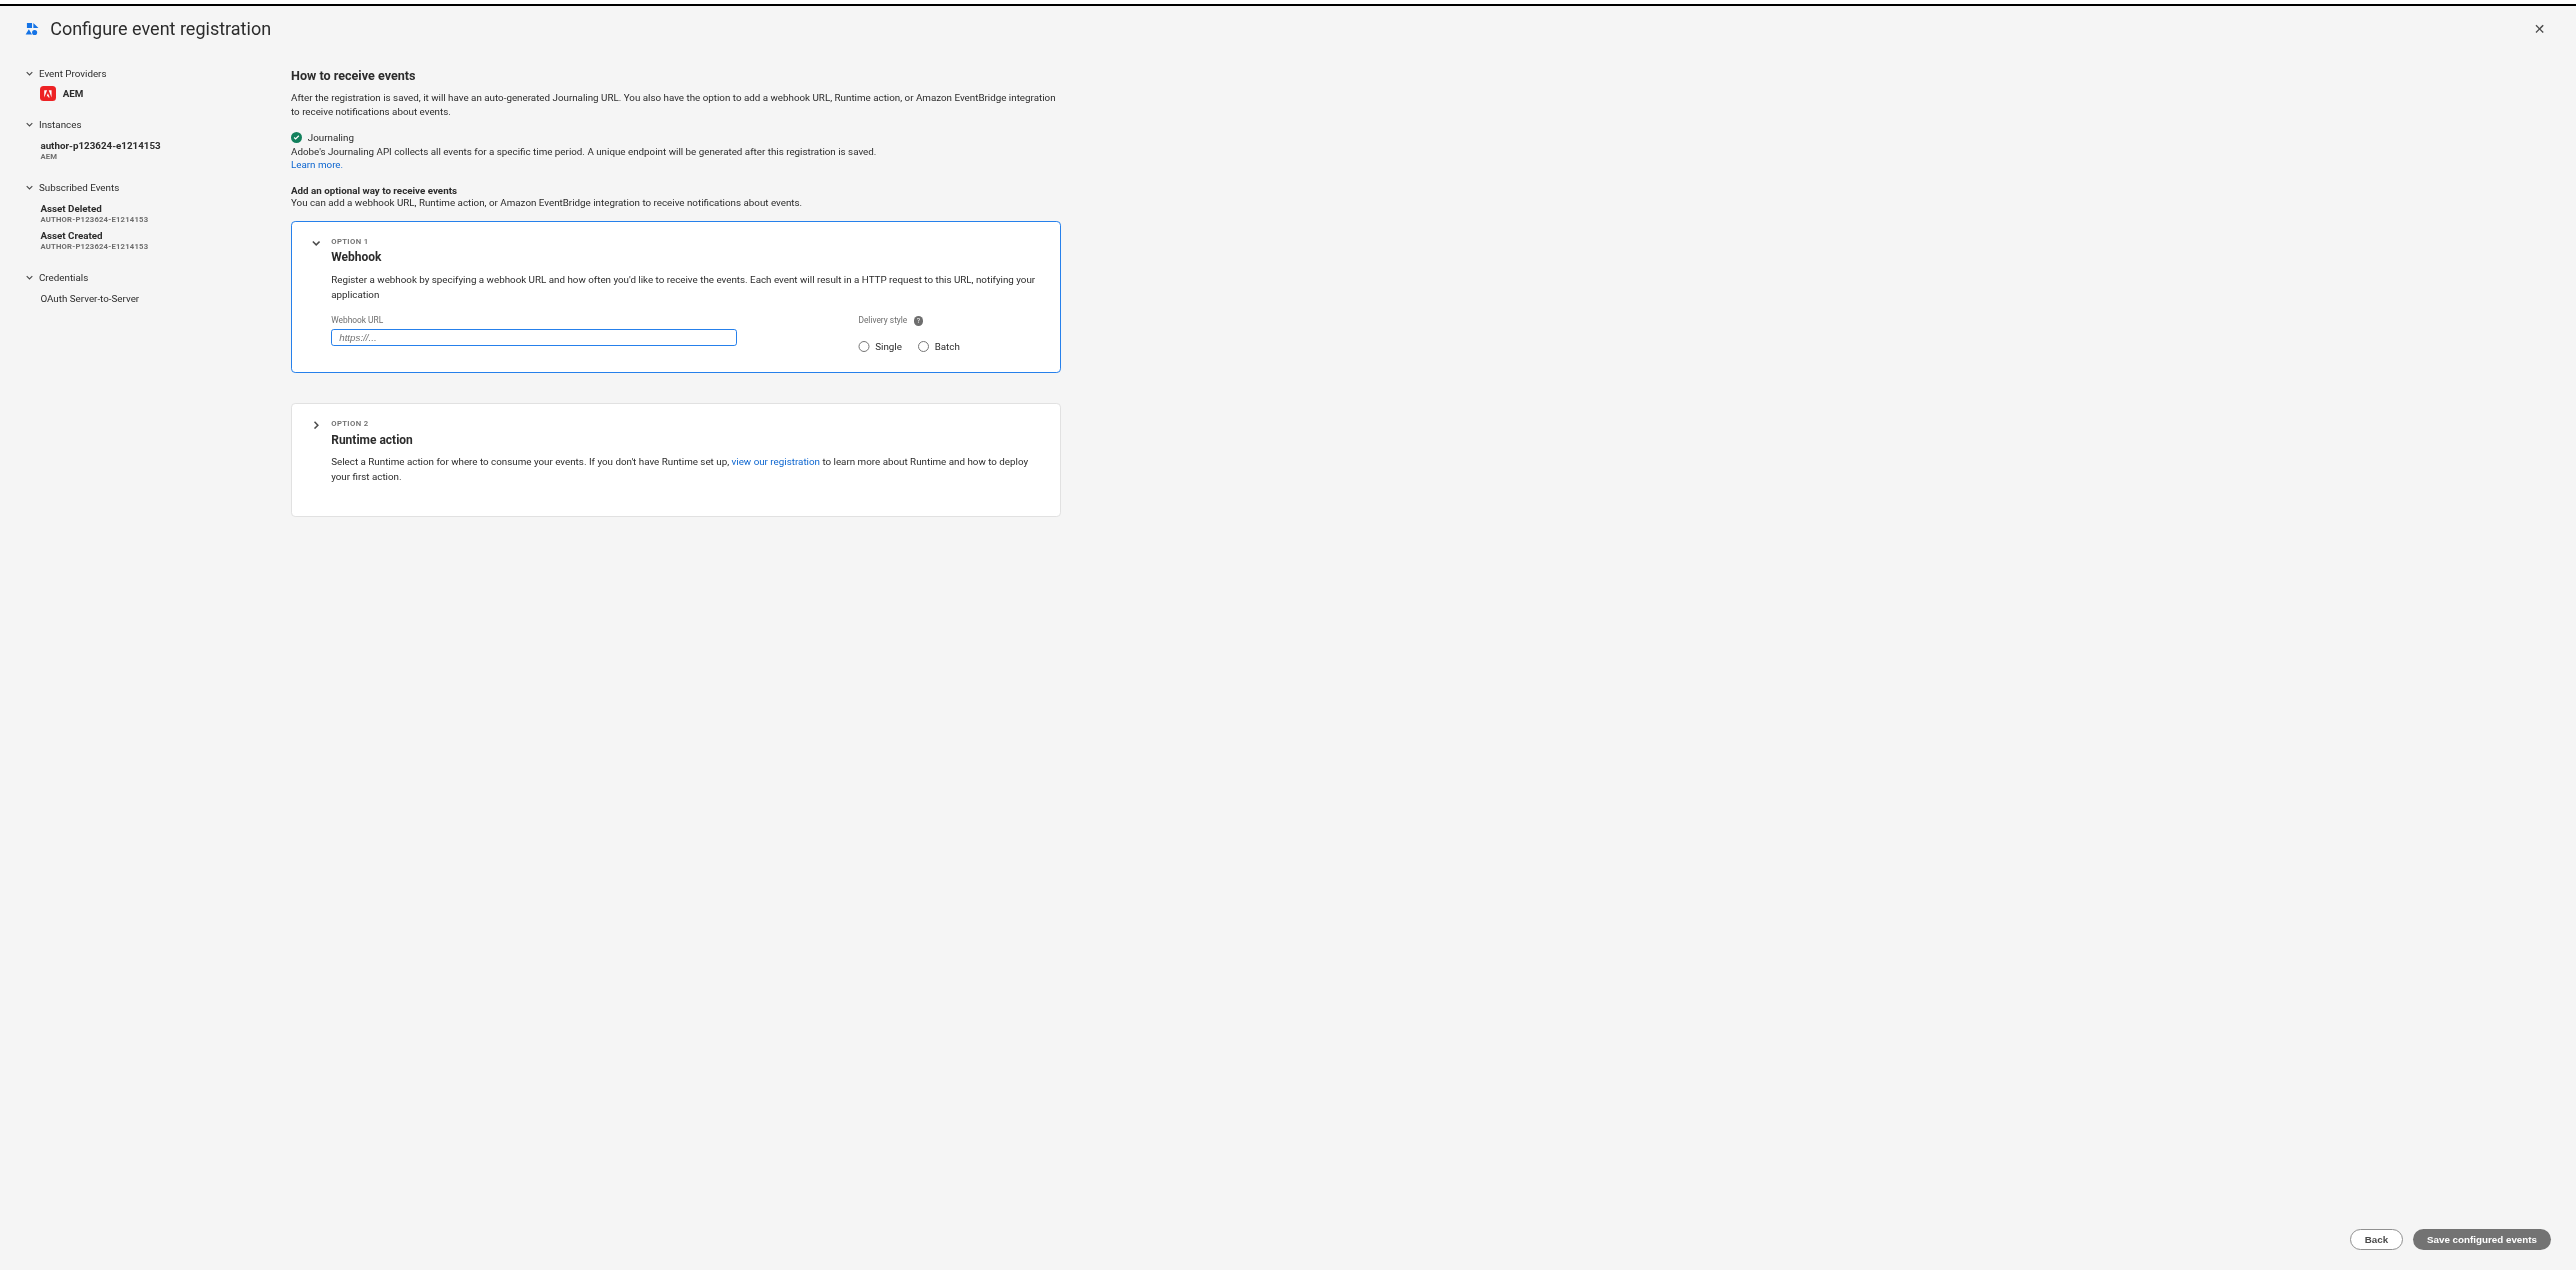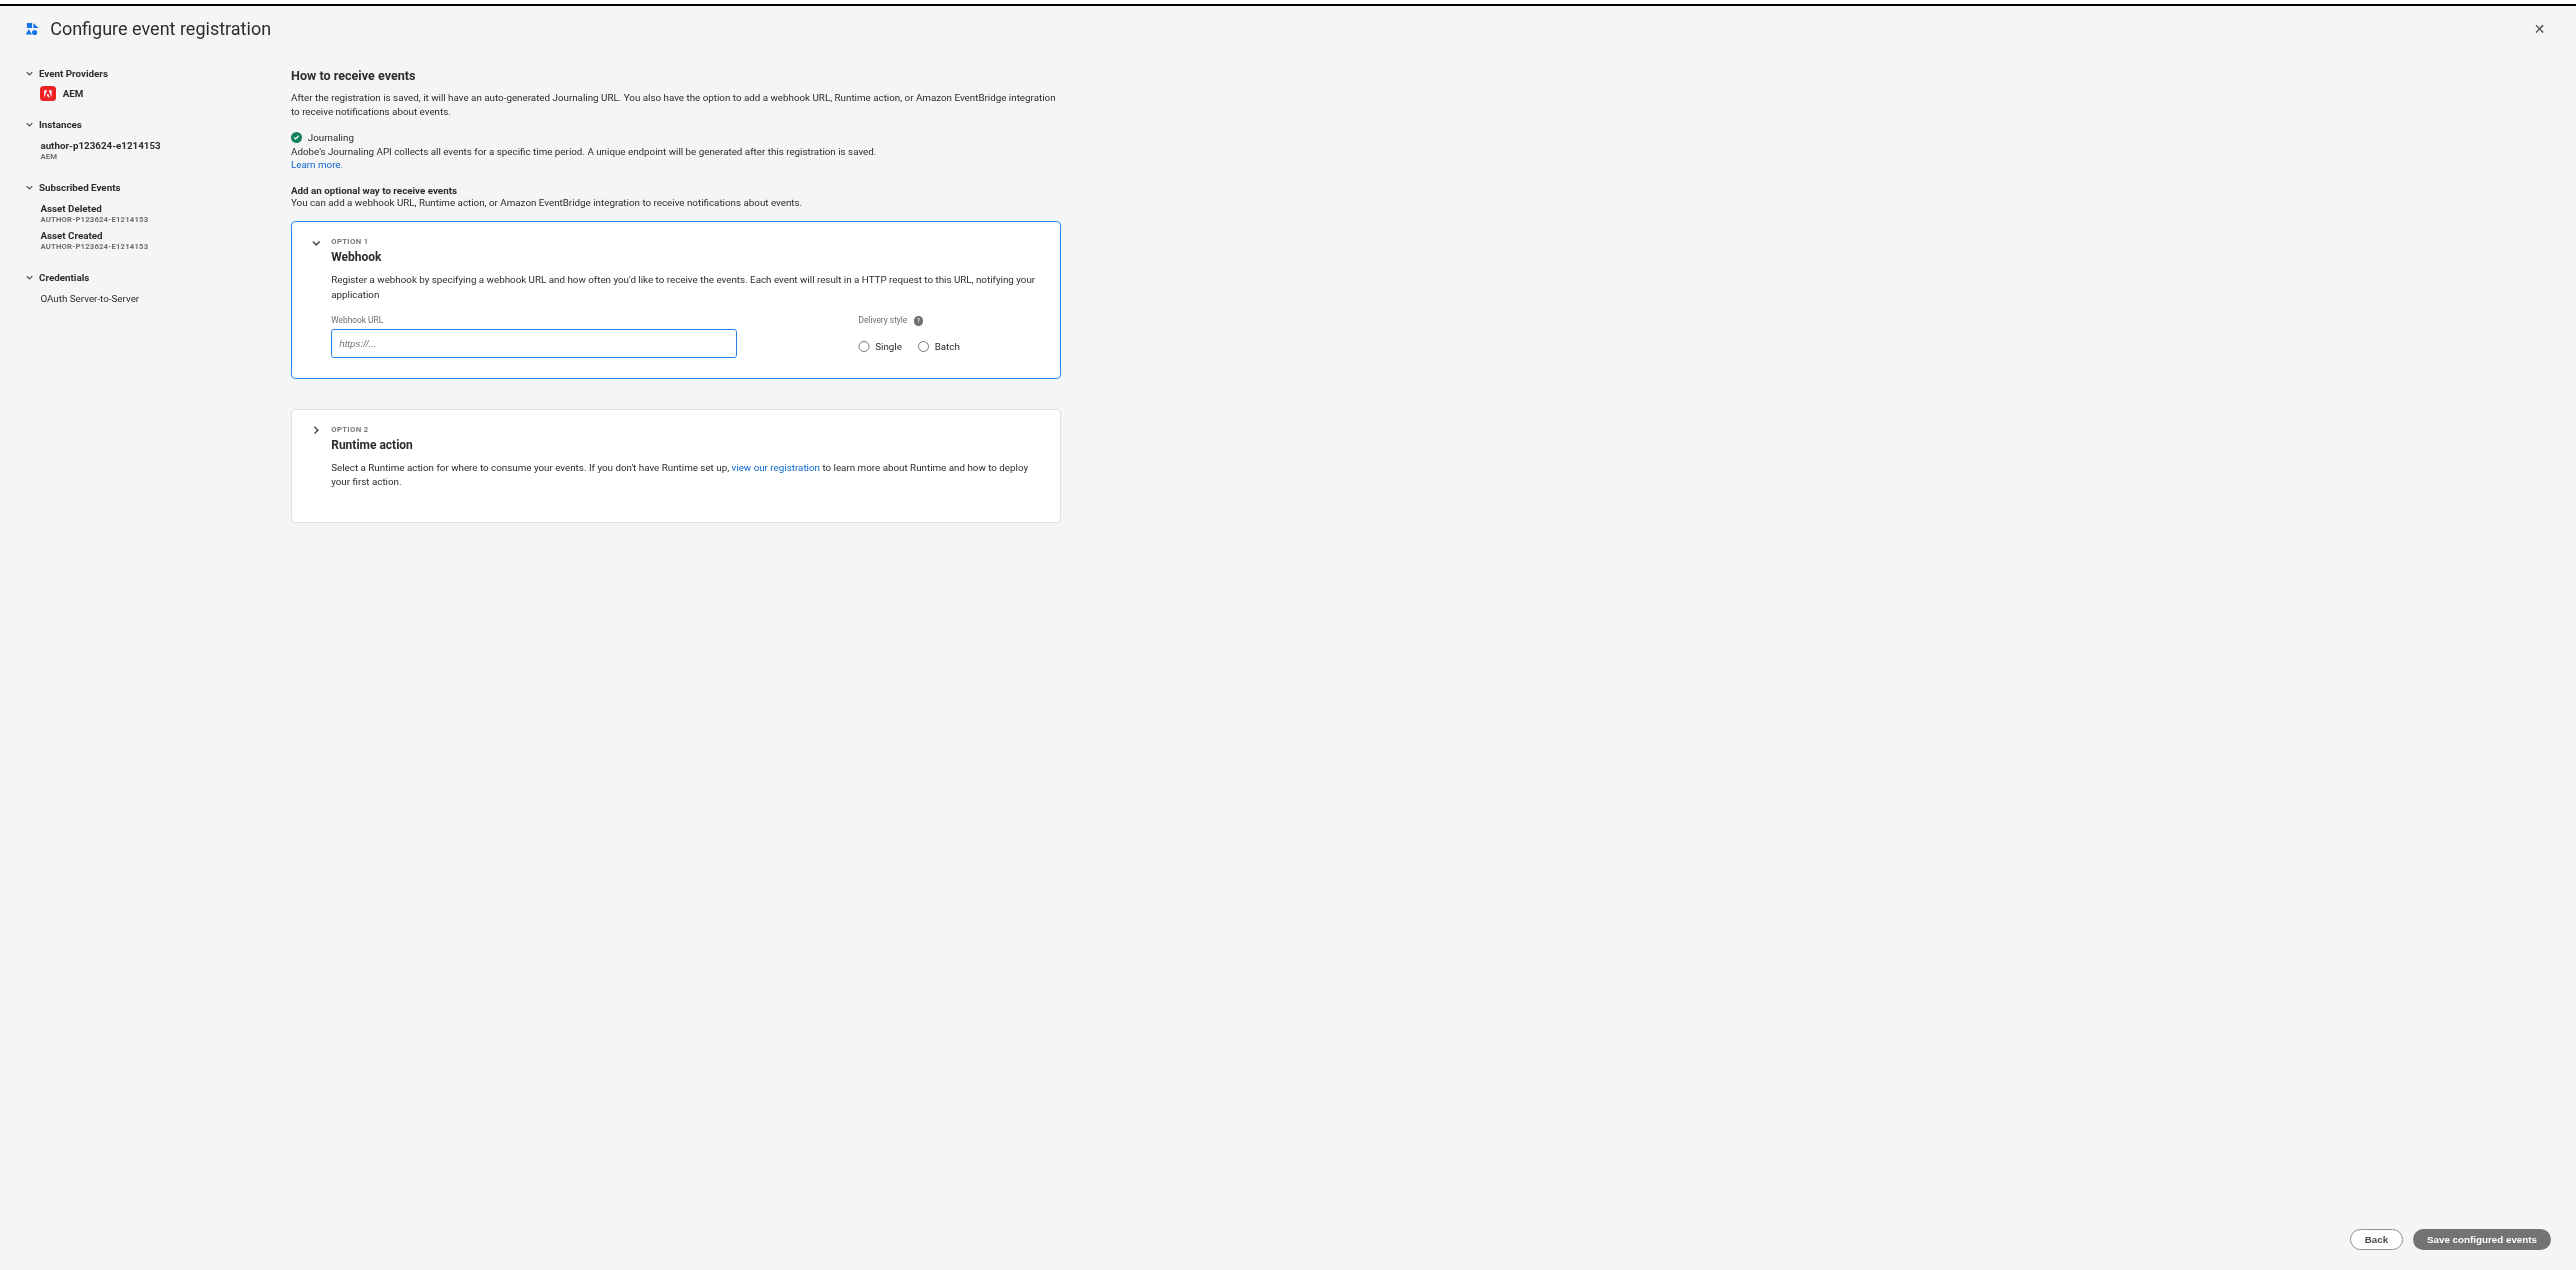--- a/index.html
+++ b/index.html
@@ -54,21 +54,21 @@
   .sidebar {
     width: 238px;
     flex-shrink: 0;
     padding-top: 12.6px;
   }
   .side-section { margin-bottom: 18px; }
   .side-heading {
     display: flex;
     align-items: center;
     font-size: 9.8px;
-    font-weight: 700;
+    font-weight: 400;
     color: #2c2c2c;
     margin-bottom: 7px;
     cursor: pointer;
   }
   .side-heading .chev {
     width: 9.8px;
     display: inline-flex;
     justify-content: center;
     margin-right: 4.2px;
     color: #4b4b4b;
@@ -204,21 +204,21 @@
     background: #6e6e6e;
     color: #fff;
     font-size: 7px;
     align-items: center; justify-content: center;
     margin-left: 4.2px;
     cursor: help;
   }
   input[type=text].url {
     width: 100%;
     max-width: 406px;
-    height: 29px;
+    height: 17px;
     border: 1px solid #2680eb;
     border-radius: 2.8px;
     padding: 0 7px;
     font-size: 9.8px;
     font-style: italic;
     color: #6e6e6e;
     outline: none;
   }
   .radio-row {
     display: flex;

